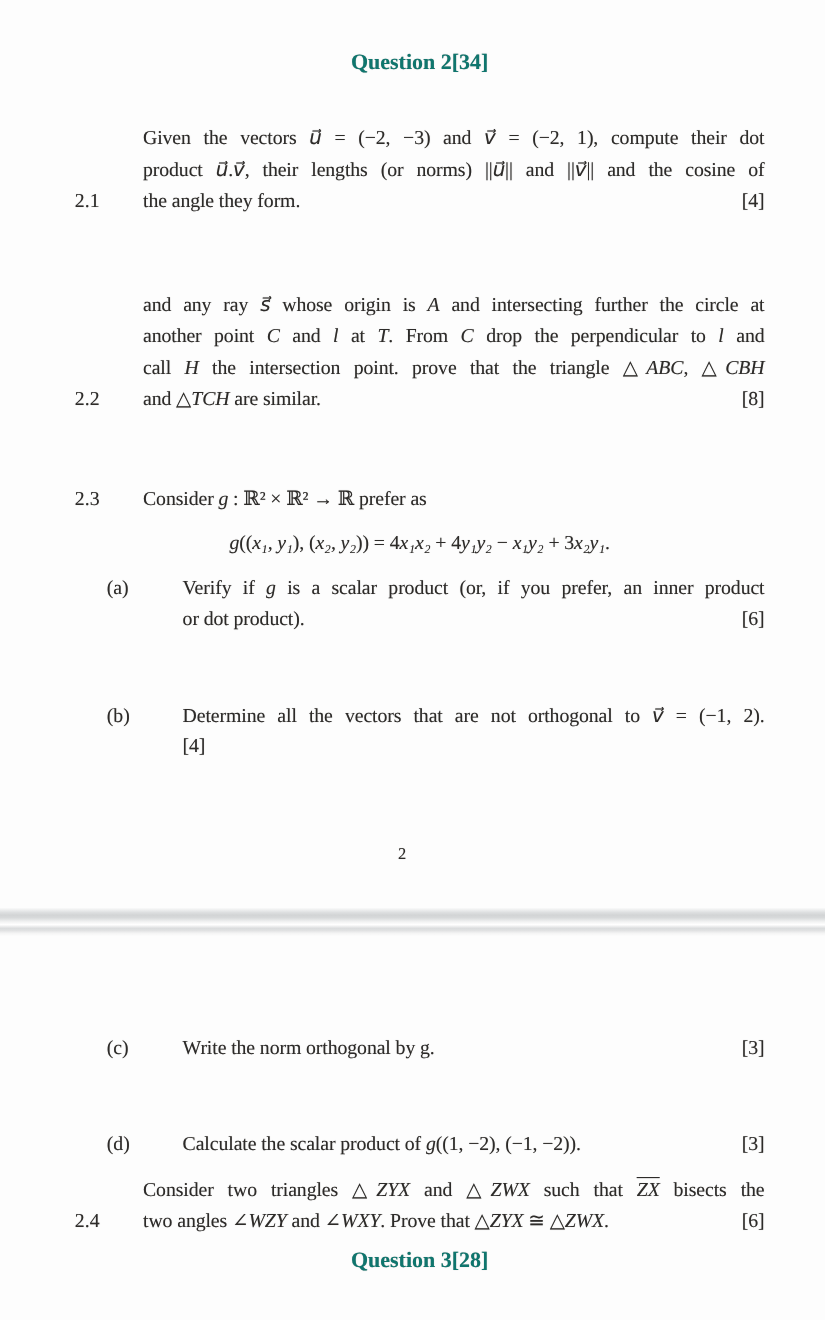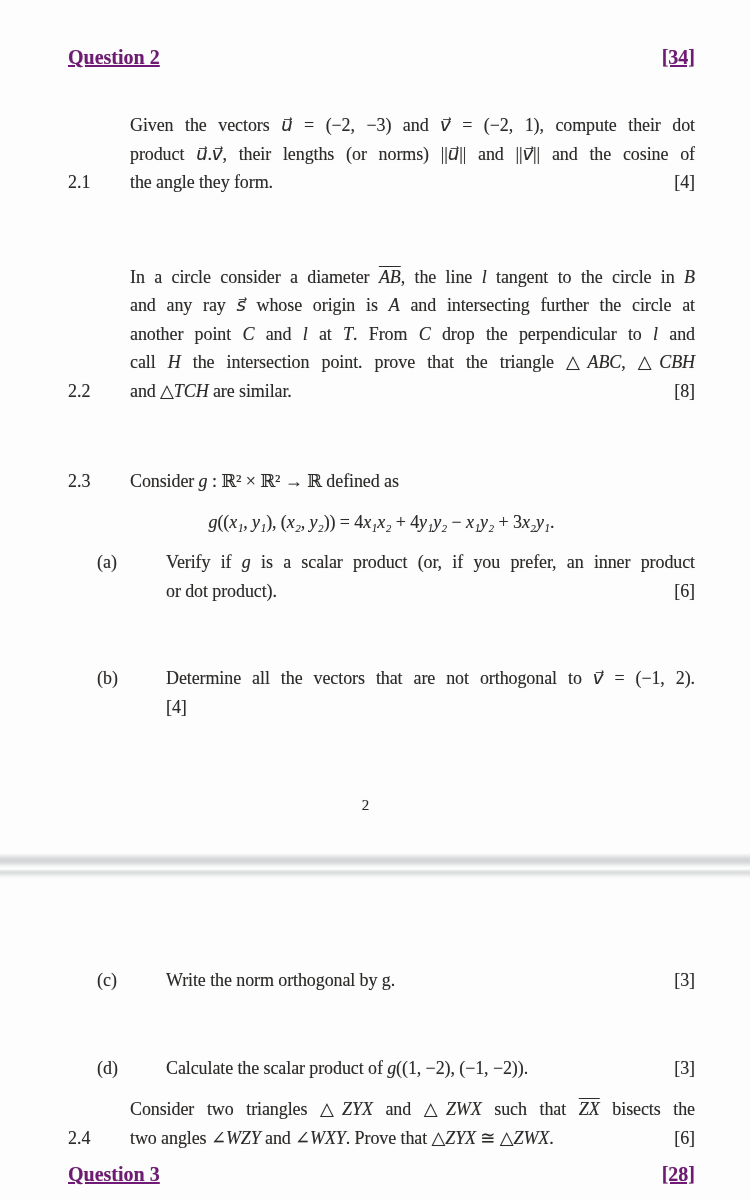--- a/index.html
+++ b/index.html
@@ -5,22 +5,22 @@
   html,body{margin:0;padding:0;}
   body{
     width:750px;height:1200px;overflow:hidden;
     background:#fdfdfd;
     font-family:"Liberation Serif","DejaVu Serif","DejaVu Sans",serif;
     color:#2d2b29;
     text-shadow:0 0 .7px rgba(60,58,55,.45);
   }
   .sheet{padding:0 55px 0 68px;}
   .qhead{
-    display:flex;justify-content:space-between;align-items:baseline;
-    font-weight:bold;font-size:20px;line-height:24px;color:#701a75;text-decoration:underline;
+    display:flex;justify-content:center;align-items:baseline;
+    font-weight:bold;font-size:20px;line-height:24px;color:#0f766e;
   }
   .line{font-size:18px;line-height:28.5px;letter-spacing:-0.1px;margin-left:32px;}
   .jl{text-align:justify;text-align-last:justify;}
   .item{display:flex;align-items:flex-end;}
   .inum{flex:none;width:30px;font-size:18px;line-height:28.5px;}
   .ibody{flex:1 1 auto;min-width:0;}
   .sub{display:flex;align-items:flex-start;margin-left:29px;}
   .slabel{flex:none;width:37px;font-size:18px;line-height:28.5px;}
   .sbody{flex:1 1 auto;min-width:0;}
   .has-score{display:flex;}
@@ -56,35 +56,34 @@
       <div class="line has-score">
         <span class="segs"><span>the angle they form.</span></span>
         <span class="score">[4]</span>
       </div>
     </div>
   </div>
 
   <div class="item" style="margin-top:66px">
     <span class="inum">2.2</span>
     <div class="ibody">
-      <div class="line jl"><span>In a circle consider a diameter </span><span class="mi ol">AB</span><span>, the line </span><span class="mi">l</span><span> tangent to the circle in </span><span class="mi">B</span></div>
       <div class="line jl"><span>and any ray </span><span class="mi">s⃗</span><span> whose origin is </span><span class="mi">A</span><span> and intersecting further the circle at</span></div>
       <div class="line jl"><span>another point </span><span class="mi">C</span><span> and </span><span class="mi">l</span><span> at </span><span class="mi">T</span><span>. From </span><span class="mi">C</span><span> drop the perpendicular to </span><span class="mi">l</span><span> and</span></div>
       <div class="line jl"><span>call </span><span class="mi">H</span><span> the intersection point. prove that the triangle △</span><span class="mi">ABC</span><span>, △</span><span class="mi">CBH</span></div>
       <div class="line has-score">
         <span class="segs"><span>and △</span><span class="mi">TCH</span><span> are similar.</span></span>
         <span class="score">[8]</span>
       </div>
     </div>
   </div>
 
   <div class="item" style="margin-top:62px">
     <span class="inum">2.3</span>
     <div class="ibody">
-      <div class="line"><span>Consider </span><span class="mi">g</span><span> : ℝ² × ℝ² → ℝ defined as</span></div>
+      <div class="line"><span>Consider </span><span class="mi">g</span><span> : ℝ² × ℝ² → ℝ prefer as</span></div>
     </div>
   </div>
 
   <div class="formula" style="margin-top:12px"><span class="mi">g</span><span>((</span><span class="mi">x₁, y₁</span><span>), (</span><span class="mi">x₂, y₂</span><span>)) = 4</span><span class="mi">x₁x₂</span><span> + 4</span><span class="mi">y₁y₂</span><span> − </span><span class="mi">x₁y₂</span><span> + 3</span><span class="mi">x₂y₁</span><span>.</span></div>
 
   <div class="sub" style="margin-top:12px">
     <span class="slabel">(a)</span>
     <div class="sbody">
       <div class="line jl"><span>Verify if </span><span class="mi">g</span><span> is a scalar product (or, if you prefer, an inner product</span></div>
       <div class="line has-score">

